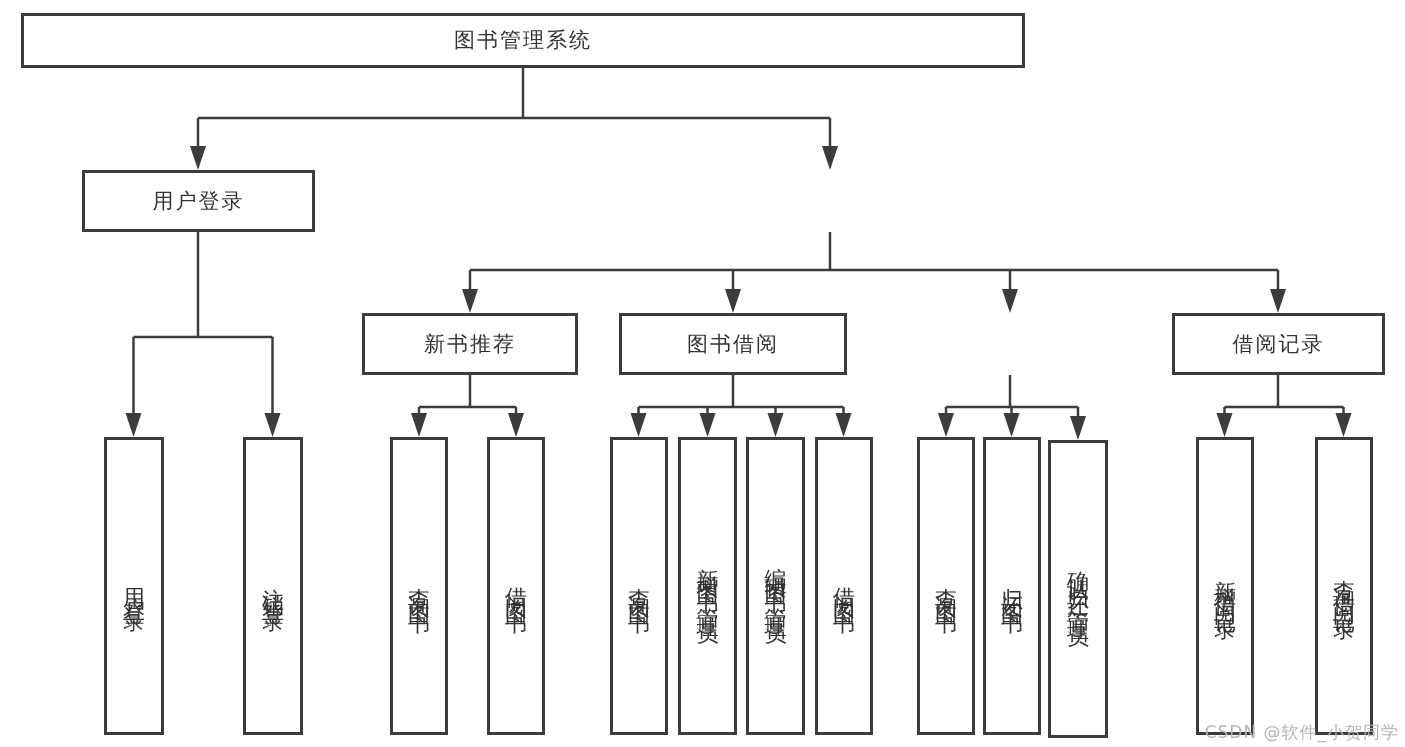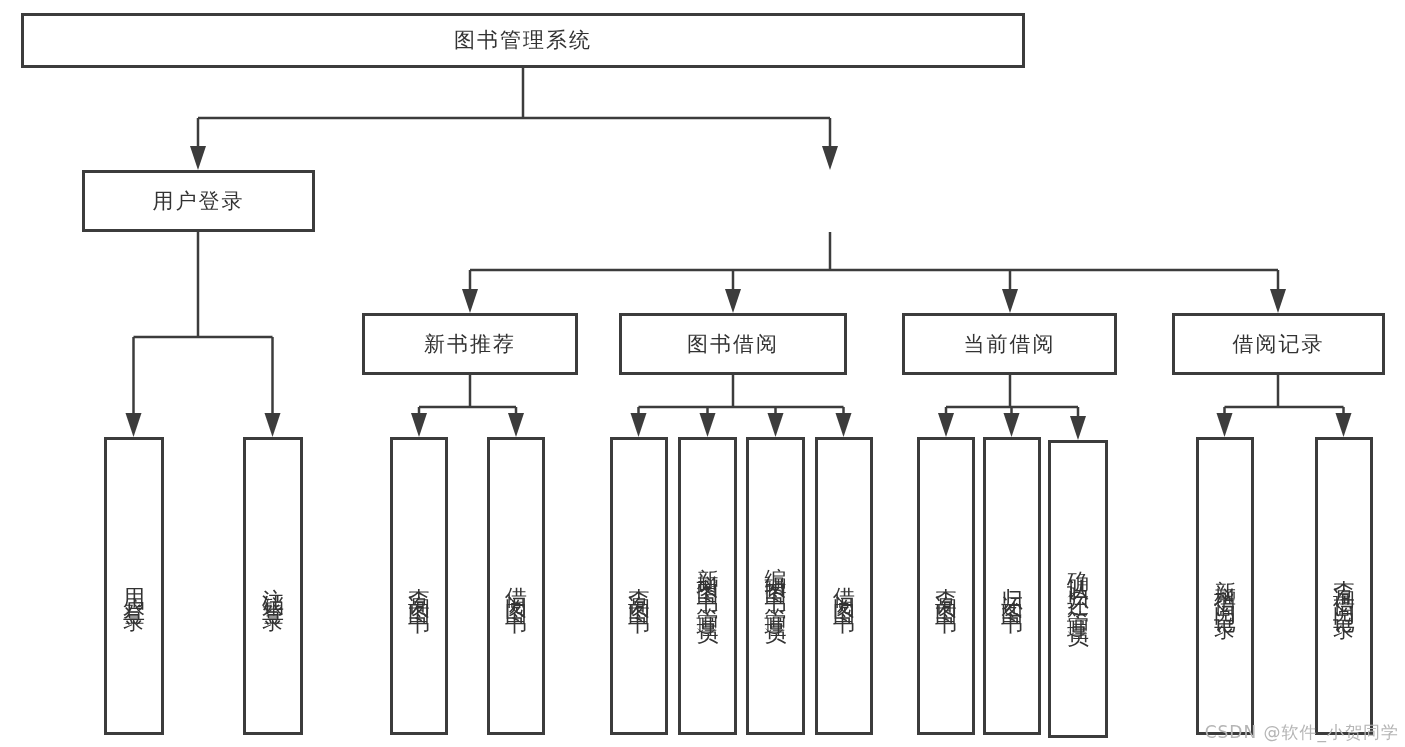--- a/index.html
+++ b/index.html
@@ -158,21 +158,20 @@
 
   <div class="node h-label" style="left:21px; top:13px; width:1004px; height:55px;">图书管理系统</div>
 
   <div class="node h-label" style="left:82px; top:170px; width:233px; height:62px;">用户登录</div>
 
 
   <div class="node h-label" style="left:362px; top:313px; width:216px; height:62px;">新书推荐</div>
 
   <div class="node h-label" style="left:619px; top:313px; width:228px; height:62px;">图书借阅</div>
 
-  <div class="node h-label" style="left:902px; top:313px; width:215px; height:62px;">当前借阅</div>
 
   <div class="node h-label" style="left:1172px; top:313px; width:213px; height:62px;">借阅记录</div>
 
   <div class="node leaf" style="left:104px; top:437px; width:60px; height:298px;">用户登录</div>
 
   <div class="node leaf" style="left:243px; top:437px; width:60px; height:298px;">注销登录</div>
 
   <div class="node leaf" style="left:390px; top:437px; width:58px; height:298px;">查询图书</div>
 
   <div class="node leaf" style="left:487px; top:437px; width:58px; height:298px;">借阅图书</div>

